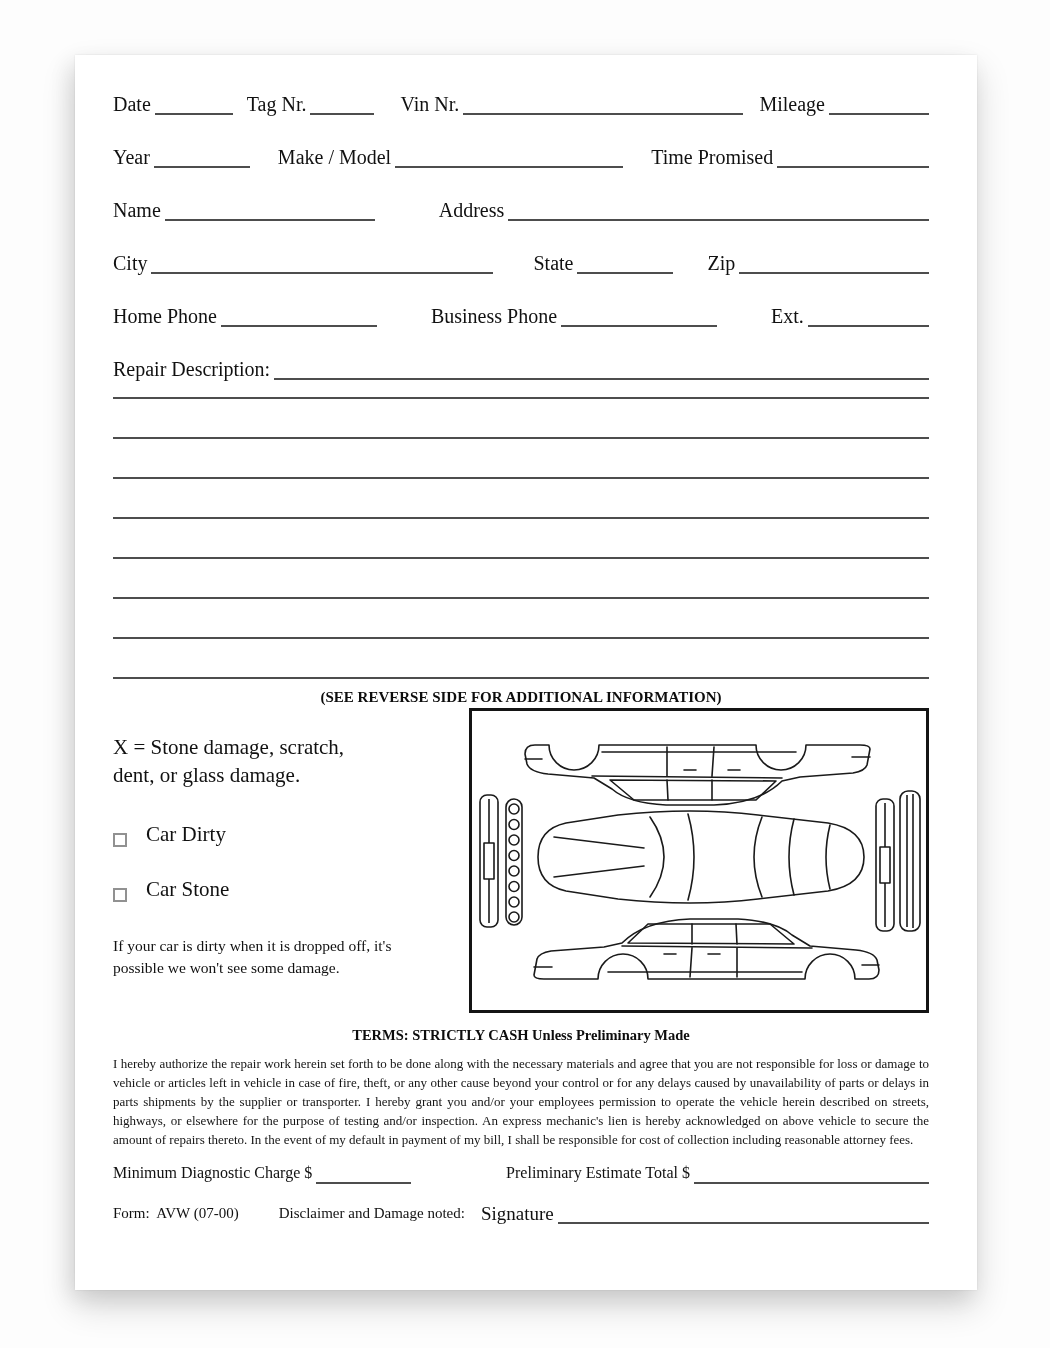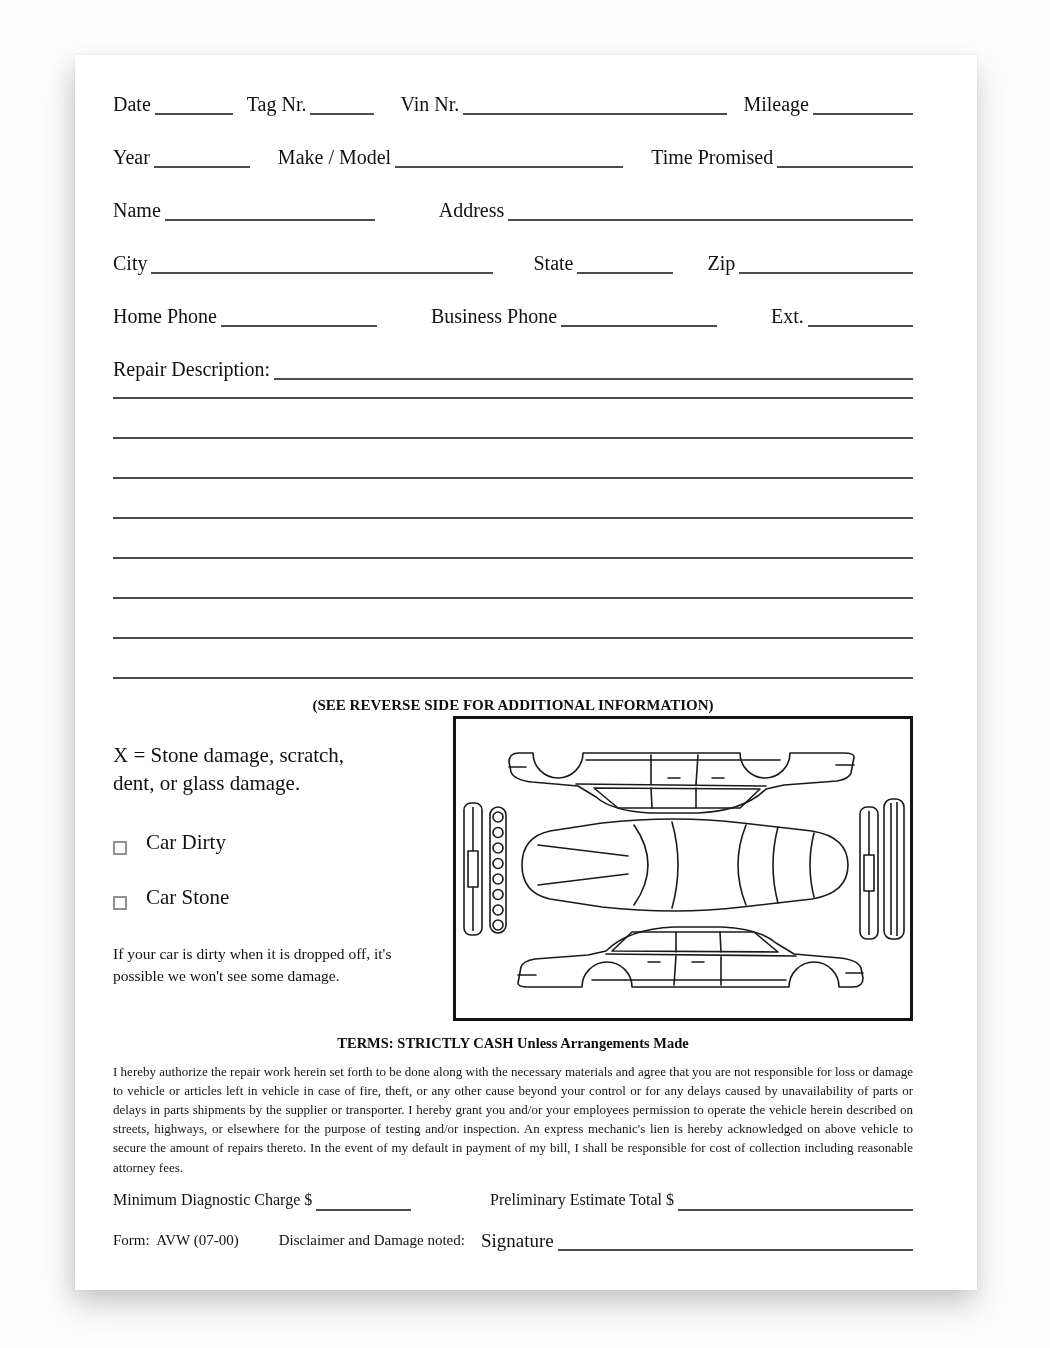--- a/index.html
+++ b/index.html
@@ -8,38 +8,38 @@
     width:1050px; height:1348px; position:relative;
     background:#fdfdfd;
     font-family:"Liberation Serif", serif;
     color:#111;
   }
   .paper {
     position:absolute; left:75px; top:55px;
     width:902px; height:1235px; background:#ffffff;
     box-shadow: 0 16px 32px rgba(0,0,0,.16), -6px 8px 20px rgba(0,0,0,.08), 0 0 2px rgba(0,0,0,.10);
   }
-  .content { padding:0 64px 0 38px; }
+  .content { padding:0 48px 0 38px; }
   .title {
     margin:22px 0 0; text-align:center;
     font-size:30px; font-weight:bold; letter-spacing:.4px; color:#0c0c0c;
   }
   .frow { display:flex; align-items:flex-end; font-size:20px; height:26px; margin-top:27px; }
   .frow.first { margin-top:34px; }
   .lbl { white-space:pre; line-height:22px; }
   .uline { border-bottom:2px solid #4d4d4d; height:16px; margin-left:4px; }
   .grow { flex:1; }
   .w64{width:64px}.w78{width:78px}.w95{width:95px}.w96{width:96px}.w100{width:100px}
   .w156{width:156px}.w210{width:210px}.w228{width:228px}.w235{width:235px}.w342{width:342px}
   .g14{margin-left:14px}.g16{margin-left:16px}.g26{margin-left:26px}.g28{margin-left:28px}
   .g30{margin-left:34px}.g40{margin-left:40px}.g54{margin-left:54px}.g64{margin-left:64px}
   .ruled { margin-top:17px; }
   .rline { height:0; border-bottom:2px solid #4d4d4d; margin-bottom:38px; }
   .rline:last-child { margin-bottom:0; }
-  .reverse-note { margin-top:18px; text-align:center; font-weight:bold; font-size:15px; color:#0d0d0d; }
+  .reverse-note { margin-top:10px; text-align:center; font-weight:bold; font-size:15px; color:#0d0d0d; }
   .damage-section { margin-top:2px; display:flex; }
   .left-col { width:340px; }
   .legend { margin:26px 0 0; width:276px; font-size:21px; line-height:1.32; }
   .cbrow { display:flex; align-items:flex-end; margin-top:33px; cursor:default; }
   .cbrow + .cbrow { margin-top:30px; }
   .cb { width:14px; height:14px; border:2px solid #919191; background:#fff; margin-right:19px; flex:none; }
   .cblabel { font-size:21px; }
   .dirty-note { margin:33px 0 0; width:300px; font-size:15.5px; line-height:1.4; }
   .diagram-box { margin-left:auto; width:460px; height:305px; border:3px solid #141414; background:#fff; }
   .diagram-box svg { display:block; width:100%; height:100%; }
@@ -192,21 +192,21 @@
             <use href="#strip-dots" transform="translate(34,88)"></use>
           </g>
           <g>
             <use href="#strip-plate" transform="translate(404,88)"></use>
             <use href="#strip-plain" transform="translate(428,80)"></use>
           </g>
         </svg>
       </div>
     </div>
 
-    <div class="terms">TERMS:  STRICTLY CASH Unless Arrangements Made</div>
+    <div class="terms">TERMS:  STRICTLY CASH Unless Preliminary Made</div>
 
     <p class="legal">I hereby authorize the repair work herein set forth to be done along with the necessary materials and agree that you are not responsible for loss or damage to vehicle or articles left in vehicle in case of fire, theft, or any other cause beyond your control or for any delays caused by unavailability of parts or delays in parts shipments by the supplier or transporter.  I hereby grant you and/or your employees permission to operate the vehicle herein described on streets, highways, or elsewhere for the purpose of testing and/or inspection.  An express mechanic's lien is hereby acknowledged on above vehicle to secure the amount of repairs thereto.  In the event of my default in payment of my bill, I shall be responsible for cost of collection including reasonable attorney fees.</p>
 
     <div class="frow footer1">
       <span class="lbl">Minimum Diagnostic Charge $</span>
       <span class="uline w95"></span>
       <span class="grow"></span>
       <span class="lbl">Preliminary Estimate Total $</span>
       <span class="uline w235"></span>
     </div>

